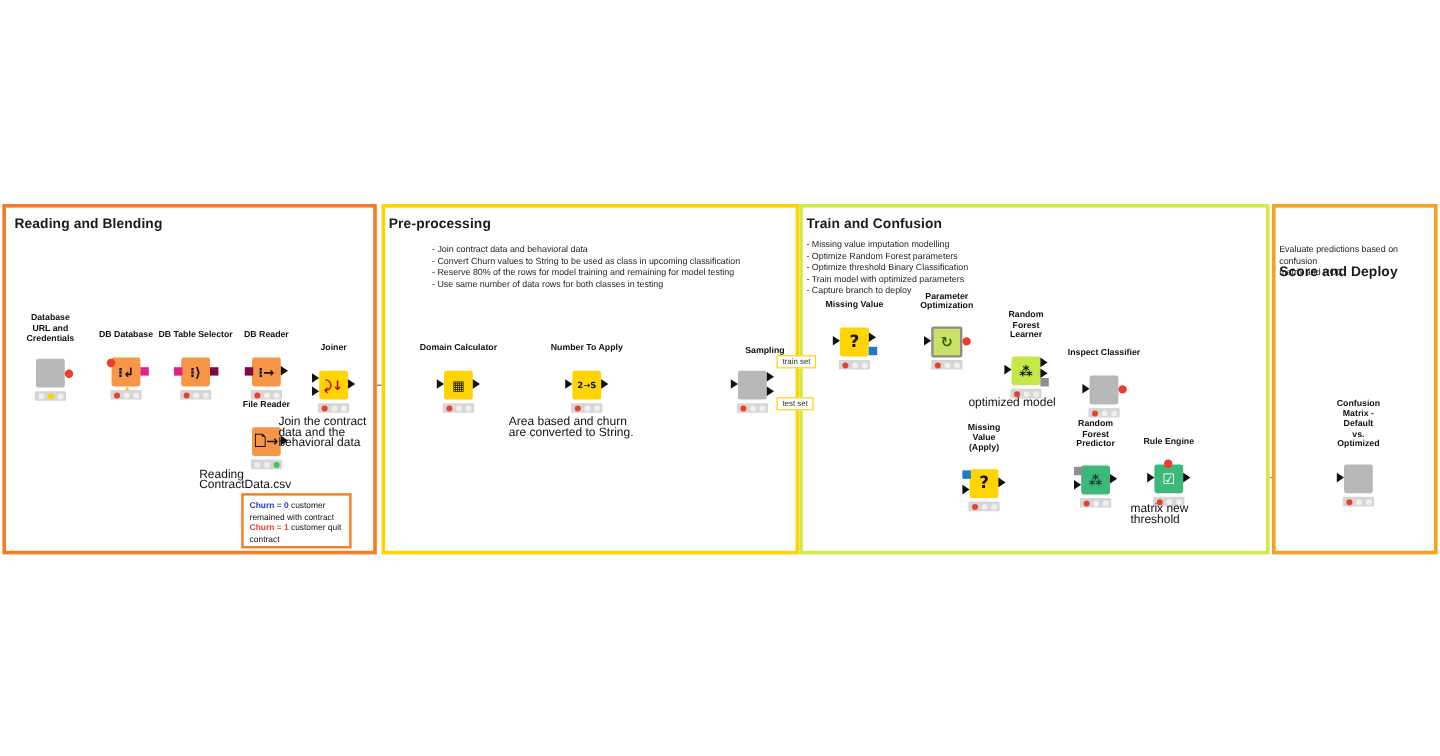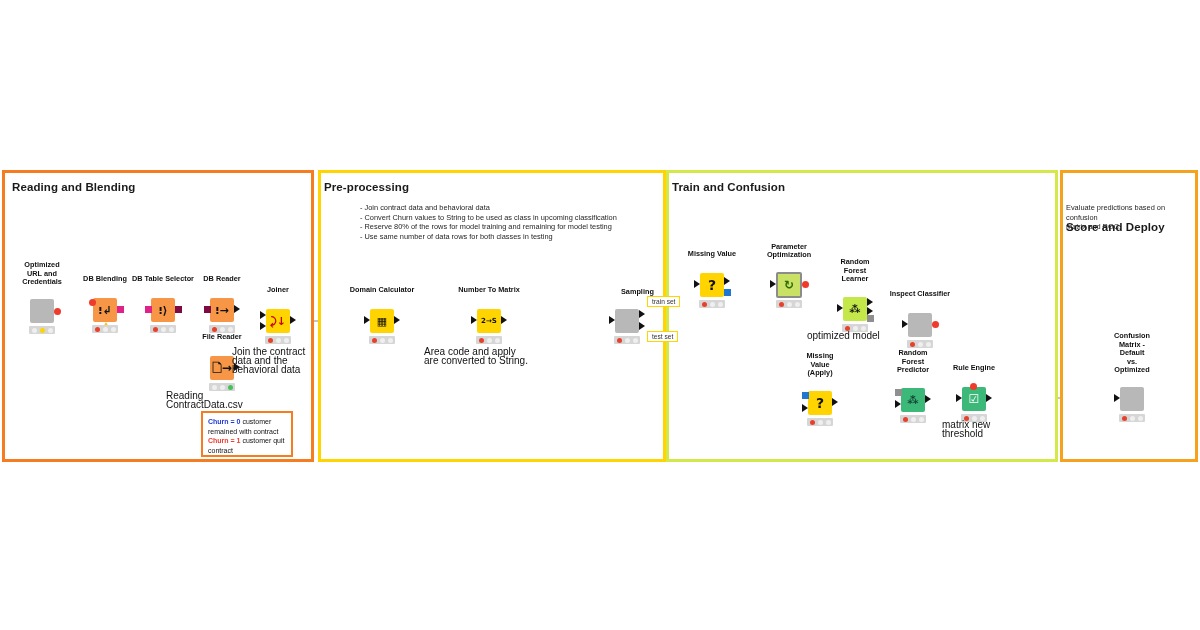--- a/index.html
+++ b/index.html
@@ -130,40 +130,45 @@
 
   <div class="section" style="left:318px;top:170px;width:348px;height:292px;border:3px solid #ffd400;"></div>
   <div class="section-title" style="left:324px;top:181px;">Pre-processing</div>
   <div class="section-desc" style="left:324px;top:203px;width:336px;margin-left:36px;">- Join contract data and behavioral data
 - Convert Churn values to String to be used as class in upcoming classification
 - Reserve 80% of the rows for model training and remaining for model testing
 - Use same number of data rows for both classes in testing</div>
 
   <div class="section" style="left:666px;top:170px;width:392px;height:292px;border:3px solid #d4e84a;"></div>
   <div class="section-title" style="left:672px;top:181px;">Train and Confusion</div>
+  <div class="section-desc" style="left:672px;top:199px;width:370px;">- Missing value imputation modelling
+- Optimize Random Forest parameters
+- Optimize threshold Binary Classification
+- Train model with optimized parameters
+- Capture branch to deploy</div>
 
   <div class="section" style="left:1060px;top:170px;width:138px;height:292px;border:3px solid #f5a21f;"></div>
   <div class="section-title" style="left:1066px;top:181px;margin-top:40px;">Score and Deploy</div>
   <div class="section-desc" style="left:1066px;top:203px;width:130px;">Evaluate predictions based on confusion
 matrix and ROC.</div>
 
   <div class="node" style="left:42px;top:311px;">
-    <div class="node-label two" style="bottom:24px;white-space:pre-line;">Optimized URL and
+    <div class="node-label two" style="bottom:24px;white-space:pre-line;">Database URL and
 Credentials</div>
     <div class="node-box gray"></div>
     <div class="port dot" style="left:12px;top:-3px;"></div>
     <div class="status">
       <span class="led"></span>
       <span class="led yellow"></span>
       <span class="led"></span>
     </div>
   </div>
 
   <div class="node" style="left:105px;top:310px;">
-    <div class="node-label">DB Blending</div>
+    <div class="node-label">DB Database</div>
     <div class="node-box orange">
       <span class="glyph" style="font-size:11px;">⁝↲</span>
     </div>
     <div class="port dot" style="left:-16px;top:-11px;"></div>
     <div class="port sq magenta" style="left:12px;top:-4px;"></div>
     <div class="warn"></div>
     <div class="status">
       <span class="led red"></span>
       <span class="led"></span>
       <span class="led"></span>
@@ -234,21 +239,21 @@
     <div class="port in-tri" style="left:-18px;top:-5px;"></div>
     <div class="port out-tri" style="left:12px;top:-5px;"></div>
     <div class="status">
       <span class="led red"></span>
       <span class="led"></span>
       <span class="led"></span>
     </div>
   </div>
 
   <div class="node" style="left:489px;top:321px;">
-    <div class="node-label">Number To Matrix</div>
+    <div class="node-label">Number To Apply</div>
     <div class="node-box yellow">
       <span class="glyph" style="font-size:7px;">2→S</span>
     </div>
     <div class="port in-tri" style="left:-18px;top:-5px;"></div>
     <div class="port out-tri" style="left:12px;top:-5px;"></div>
     <div class="status">
       <span class="led red"></span>
       <span class="led"></span>
       <span class="led"></span>
     </div>
@@ -383,21 +388,21 @@
       <span class="led"></span>
       <span class="led"></span>
     </div>
   </div>
 
   <div class="anno" style="left:232px;top:347px;width:96px;">Join the contract
 data and the
 behavioral data</div>
   <div class="anno" style="left:166px;top:391px;width:120px;">Reading
 ContractData.csv</div>
-  <div class="anno" style="left:424px;top:347px;width:130px;">Area code and apply
+  <div class="anno" style="left:424px;top:347px;width:130px;">Area based and churn
 are converted to String.</div>
   <div class="anno" style="left:807px;top:331px;width:90px;">optimized model</div>
   <div class="anno" style="left:942px;top:420px;width:60px;">matrix new
 threshold</div>
 
   <div class="tagbox" style="left:647px;top:296px;">train set</div>
   <div class="tagbox" style="left:647px;top:331px;">test set</div>
 
   <div class="churnbox" style="left:201px;top:411px;width:92px;height:46px;">
     <div>

